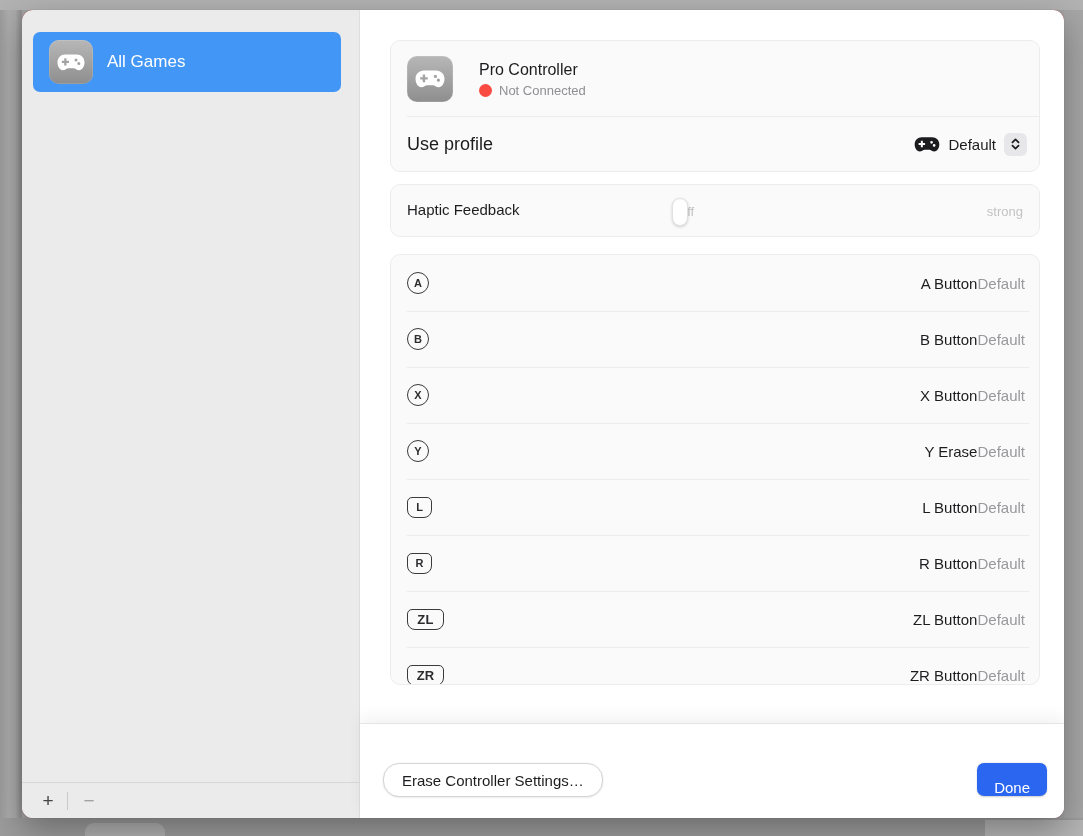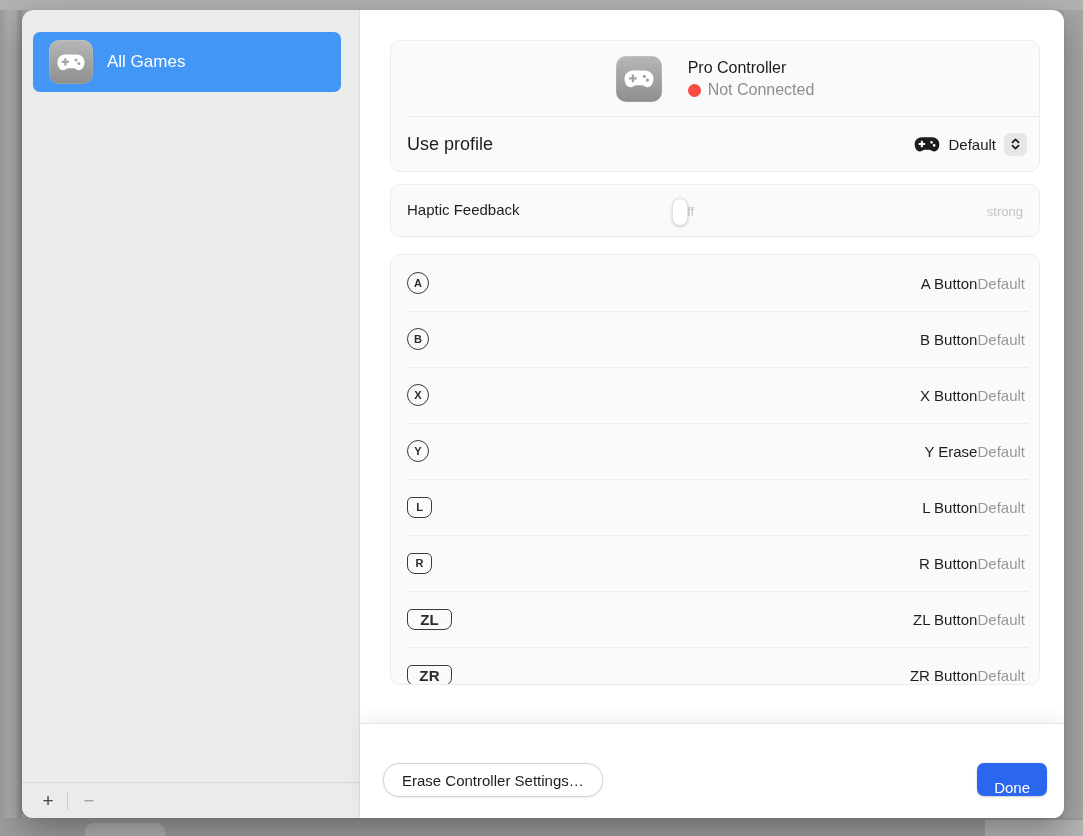--- a/index.html
+++ b/index.html
@@ -35,27 +35,27 @@
   .pm-add { color:#444; }
   .pm-remove { color:#a2a2a2; }
   .pm-divider { width:1px; height:18px; background:#c9c9c9; margin:0 8px 0 6px; }
 
   
   .main { position:relative; flex:1; background:#fff; }
   .content { position:absolute; left:0; right:0; top:0; bottom:95px; padding:30px 24px 0 30px; overflow:hidden; }
   .card { background:#fafafa; border:1px solid #ececec; border-radius:10px; }
 
   
-  .device-row { display:flex; align-items:center; gap:26px; padding:15px 16px 14px 16px;justify-content:center; }
+  .device-row { display:flex; align-items:center; gap:26px; padding:15px 16px 14px 16px; }
   .device-icon { width:46px; height:46px; border-radius:10px; background:linear-gradient(#b7b7b7,#8e8e8e);
                  display:flex; align-items:center; justify-content:center; box-shadow:inset 0 0 0 .5px rgba(255,255,255,.25); }
   .device-name { font-size:16px; color:#1c1c1e; font-weight:500; }
   .device-status { display:flex; align-items:center; gap:7px; margin-top:4px; }
   .status-dot { width:13px; height:13px; border-radius:50%; background:#fa4b42; }
-  .status-text { font-size:16px; color:#8e8e93; }
+  .status-text { font-size:13px; color:#8e8e93; }
   .hdivider { height:1px; background:#ececec; margin-left:16px; }
   .profile-row { display:flex; align-items:center; justify-content:space-between; padding:0 12px 0 16px; height:54px; }
   .profile-label { font-size:18px; color:#1d1d1f; }
   .popup { display:flex; align-items:center; gap:8px; cursor:default; }
   .popup-value { font-size:15px; color:#1c1c1e; }
   .stepper { width:23px; height:23px; border-radius:6px; background:#e7e7e9; display:flex; align-items:center; justify-content:center; }
 
   
   .haptic-card { margin-top:12px; padding:13px 16px 17px 16px; display:flex; justify-content:space-between; }
   .haptic-label { font-size:15px; color:#1d1d1f; padding-top:3px; }
@@ -70,21 +70,21 @@
   .slider-labels span { font-size:13px; color:#c3c3c5; }
 
   
   .buttons-card { margin-top:17px; height:431px; overflow:hidden; padding:0; }
   .btn-row { display:flex; align-items:center; height:56px; padding:0 14px 0 16px; position:relative; }
   .btn-row + .btn-row::before { content:""; position:absolute; left:16px; right:10px; top:0; height:1px; background:#ececec; }
   .glyph { display:inline-flex; align-items:center; justify-content:center; color:#2c2c2e;
            font-weight:600; margin-right:12px; flex:0 0 auto; }
   .glyph-circle { width:22px; height:22px; border:1.5px solid #3a3a3c; border-radius:50%; font-size:11px; }
   .glyph-square { width:25px; height:21px; border:1.5px solid #3a3a3c; border-radius:5px 5px 8px 8px; font-size:11px; }
-  .glyph-wide { width:45px; font-size:15px; letter-spacing:.2px; }
+  .glyph-wide { width:37px; font-size:13px; letter-spacing:.2px; }
   .row-label { flex:1; font-size:15px; color:#1d1d1f;text-align:right; }
   .row-value { font-size:15px; color:#98989d; }
 
   
   .bottom-bar { position:absolute; left:0; right:0; bottom:0; height:95px; background:#fff;
                 border-top:1px solid #e5e5e5; box-shadow:0 -7px 14px rgba(0,0,0,.05);
                 display:flex; justify-content:space-between; padding:39px 17px 0 23px; }
   .erase-btn { height:34px; padding:0 18px; border-radius:16px; background:#fff; border:1px solid #d5d5d5;
                box-shadow:0 .5px 2px rgba(0,0,0,.12); font-size:15px; color:#1d1d1f;
                font-family:inherit; cursor:default; }

